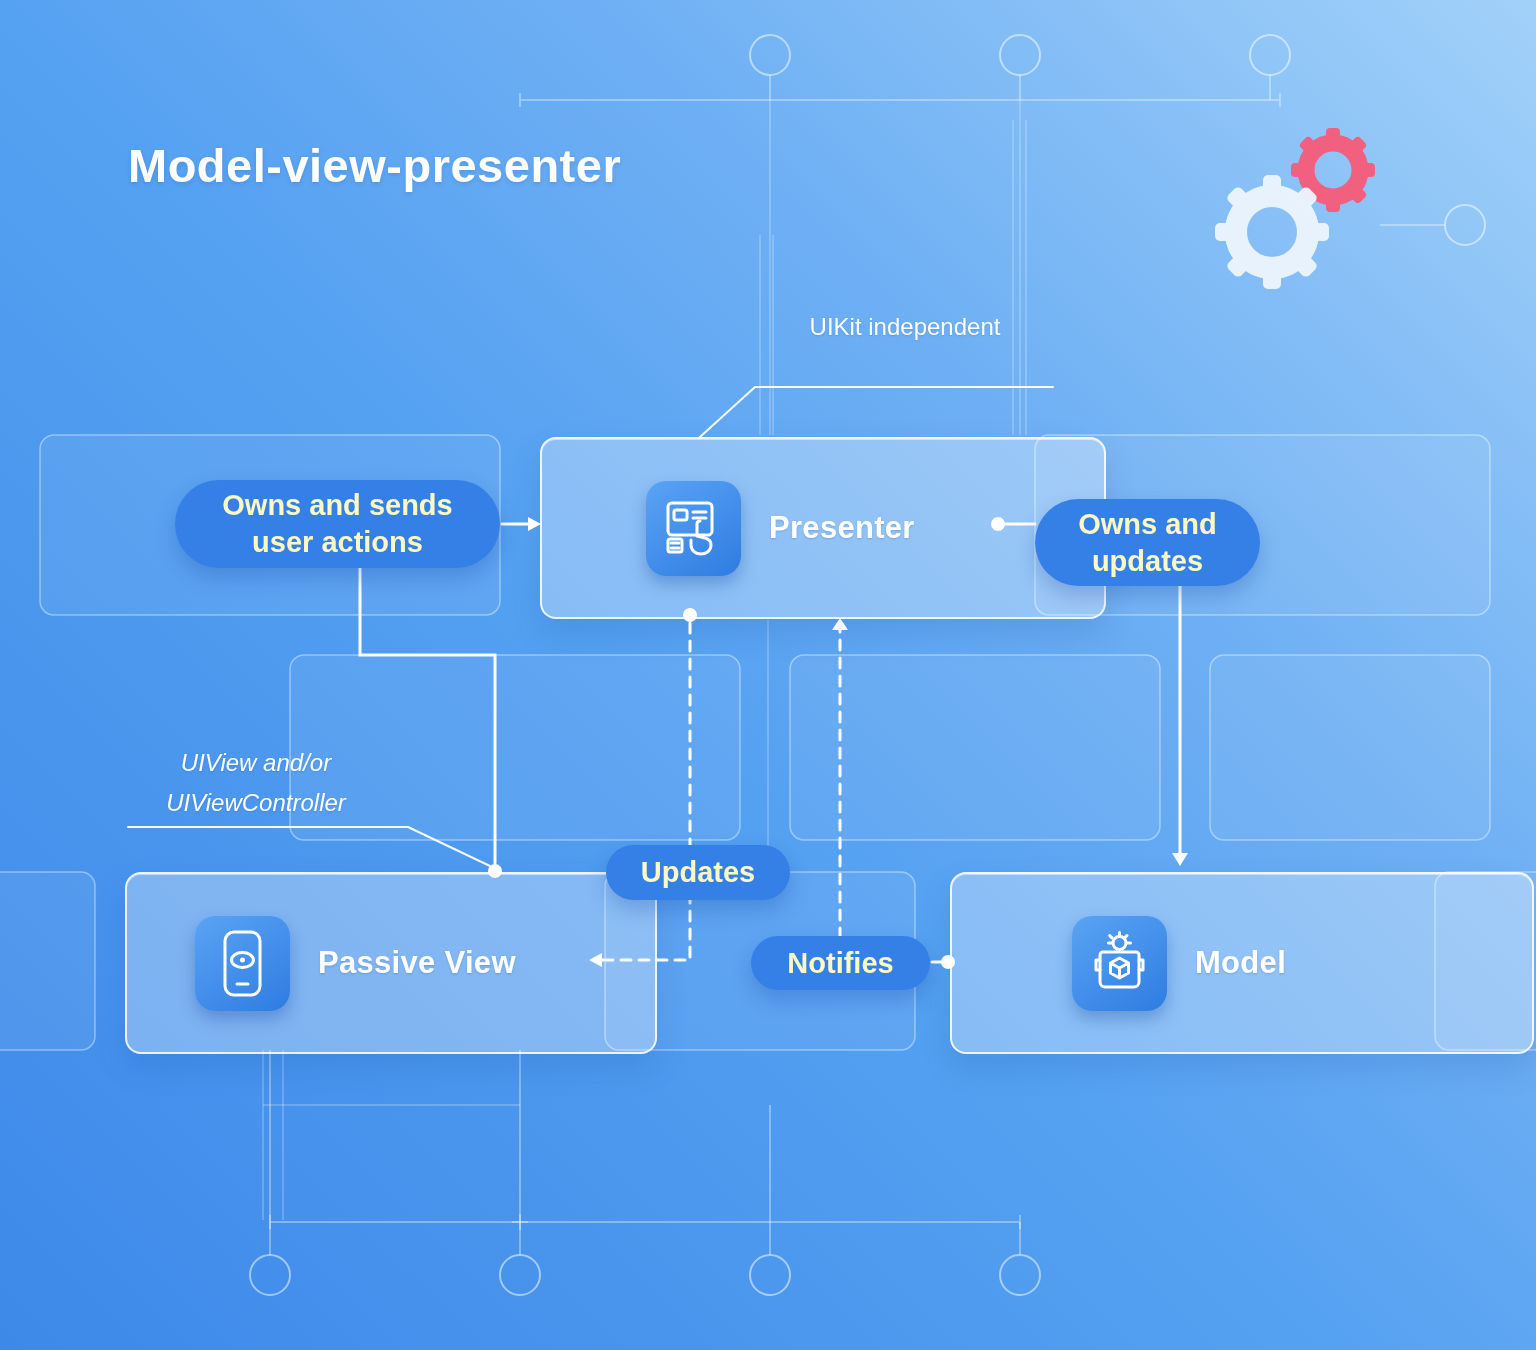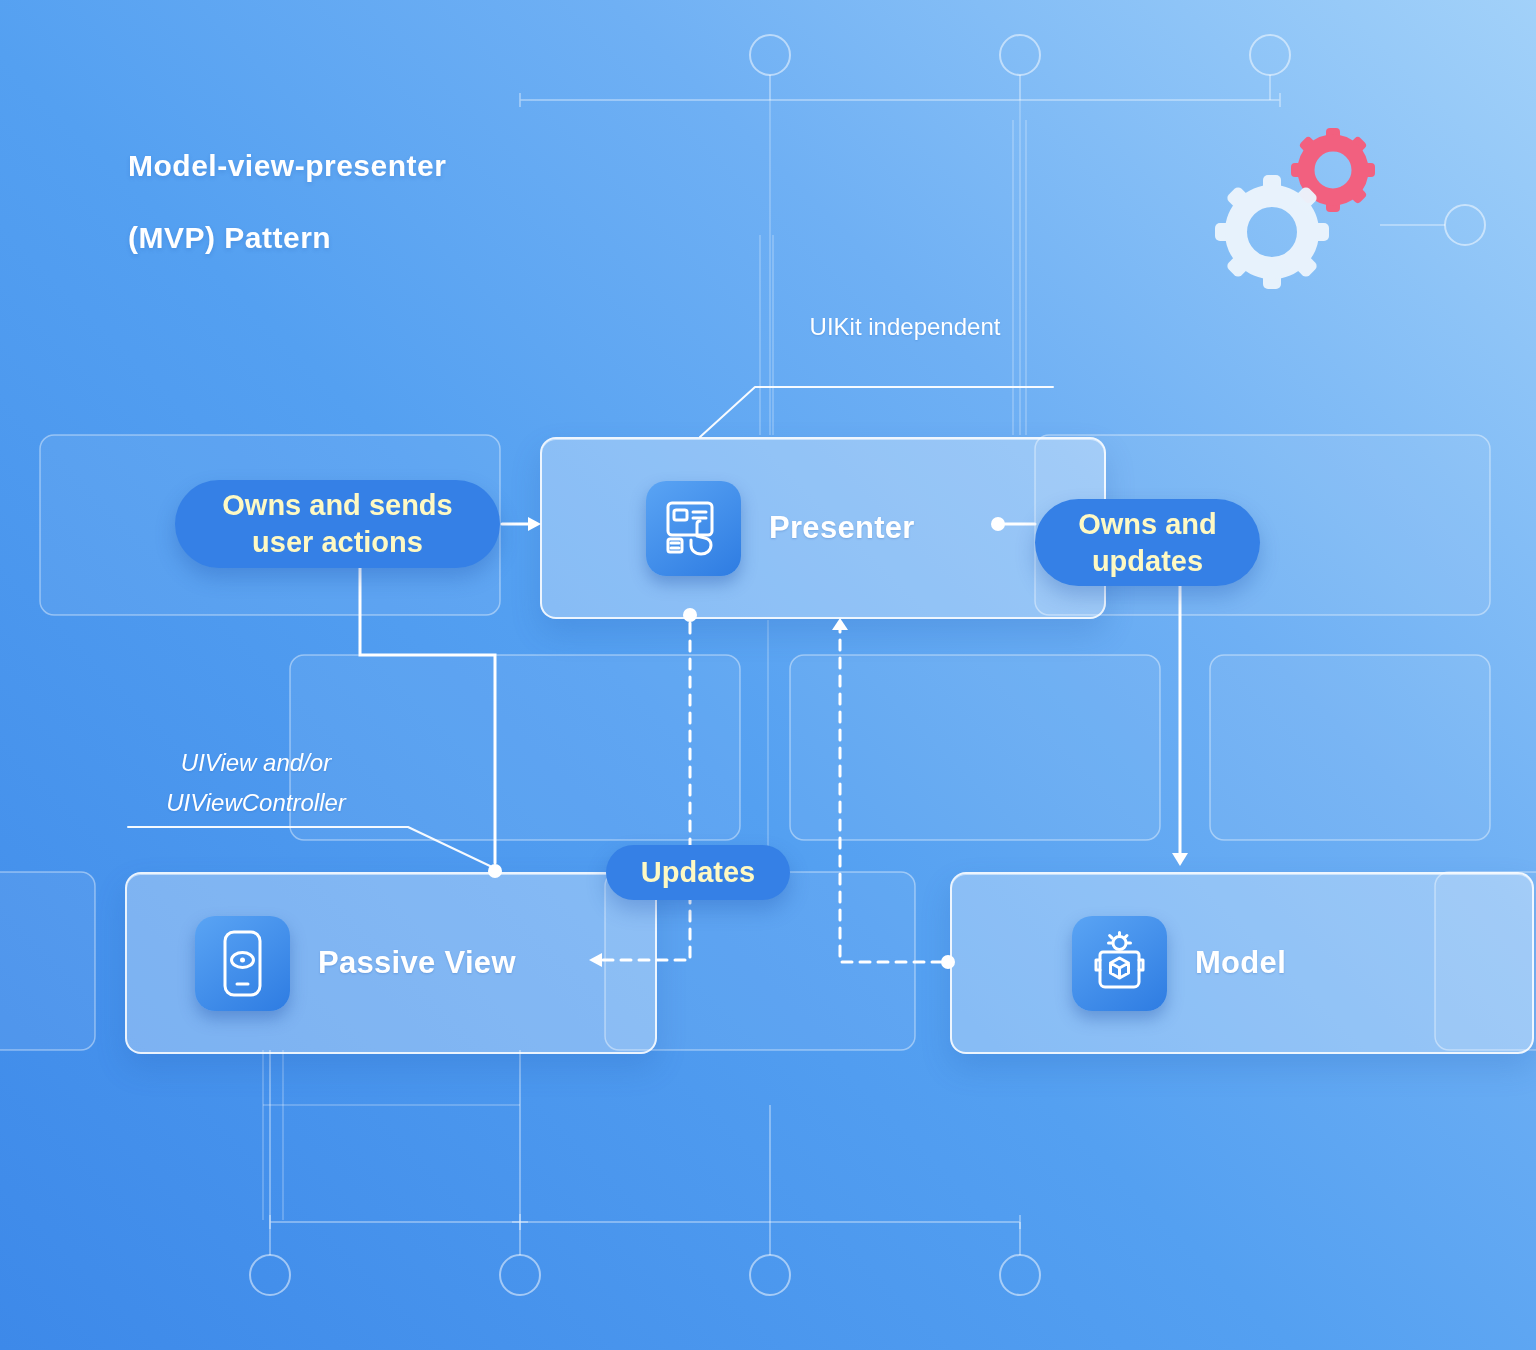--- a/index.html
+++ b/index.html
@@ -32,21 +32,21 @@
   }
   .pill{
     position:absolute;z-index:4;background:#3580e6;color:#fef9c3;font-weight:bold;
     border-radius:48px;display:flex;flex-direction:column;align-items:center;justify-content:center;
     font-size:29px;line-height:1.26;text-align:center;
     box-shadow:0 10px 20px rgba(25,75,165,0.28);white-space:nowrap;
   }
   .pill.single{border-radius:30px;}
   #title{
     position:absolute;z-index:4;left:128px;top:130px;color:#fff;font-weight:bold;
-    font-size:30px;line-height:72px;letter-spacing:0.5px;
+    font-size:47px;line-height:72px;letter-spacing:0.5px;
     text-shadow:0 2px 4px rgba(30,80,160,0.18);
   }
   .annotation{
     position:absolute;z-index:4;color:#fff;font-size:24px;line-height:40px;text-align:center;
     text-shadow:0 1px 2px rgba(30,80,160,0.2);
   }
   #annotation-mediator{left:705px;top:307px;width:400px;}
   #annotation-view{left:106px;top:743px;width:300px;font-style:italic;}
 </style>
 </head>
@@ -198,24 +198,26 @@
     <span>Owns and sends</span>
     <span>user actions</span>
   </div>
   <div class="pill" style="left:1035px;top:481px;width:225px;height:87px;margin-top:18px;">
     <span>Owns and</span>
     <span>updates</span>
   </div>
   <div class="pill single" style="left:606px;top:845px;width:184px;height:55px;">
     <span>Updates</span>
   </div>
+  <div class="pill single" style="left:751px;top:936px;width:179px;height:54px;">
+    <span>Notifies</span>
+  </div>
 
   <div id="title">
     <div>Model-view-presenter</div>
-    <div>(MVP) Pattern</div>
   </div>
 
   <div class="annotation" id="annotation-mediator">
     <div>UIKit independent</div>
   </div>
 
   <div class="annotation" id="annotation-view">
     <div>UIView and/or</div>
     <div>UIViewController</div>
   </div>

